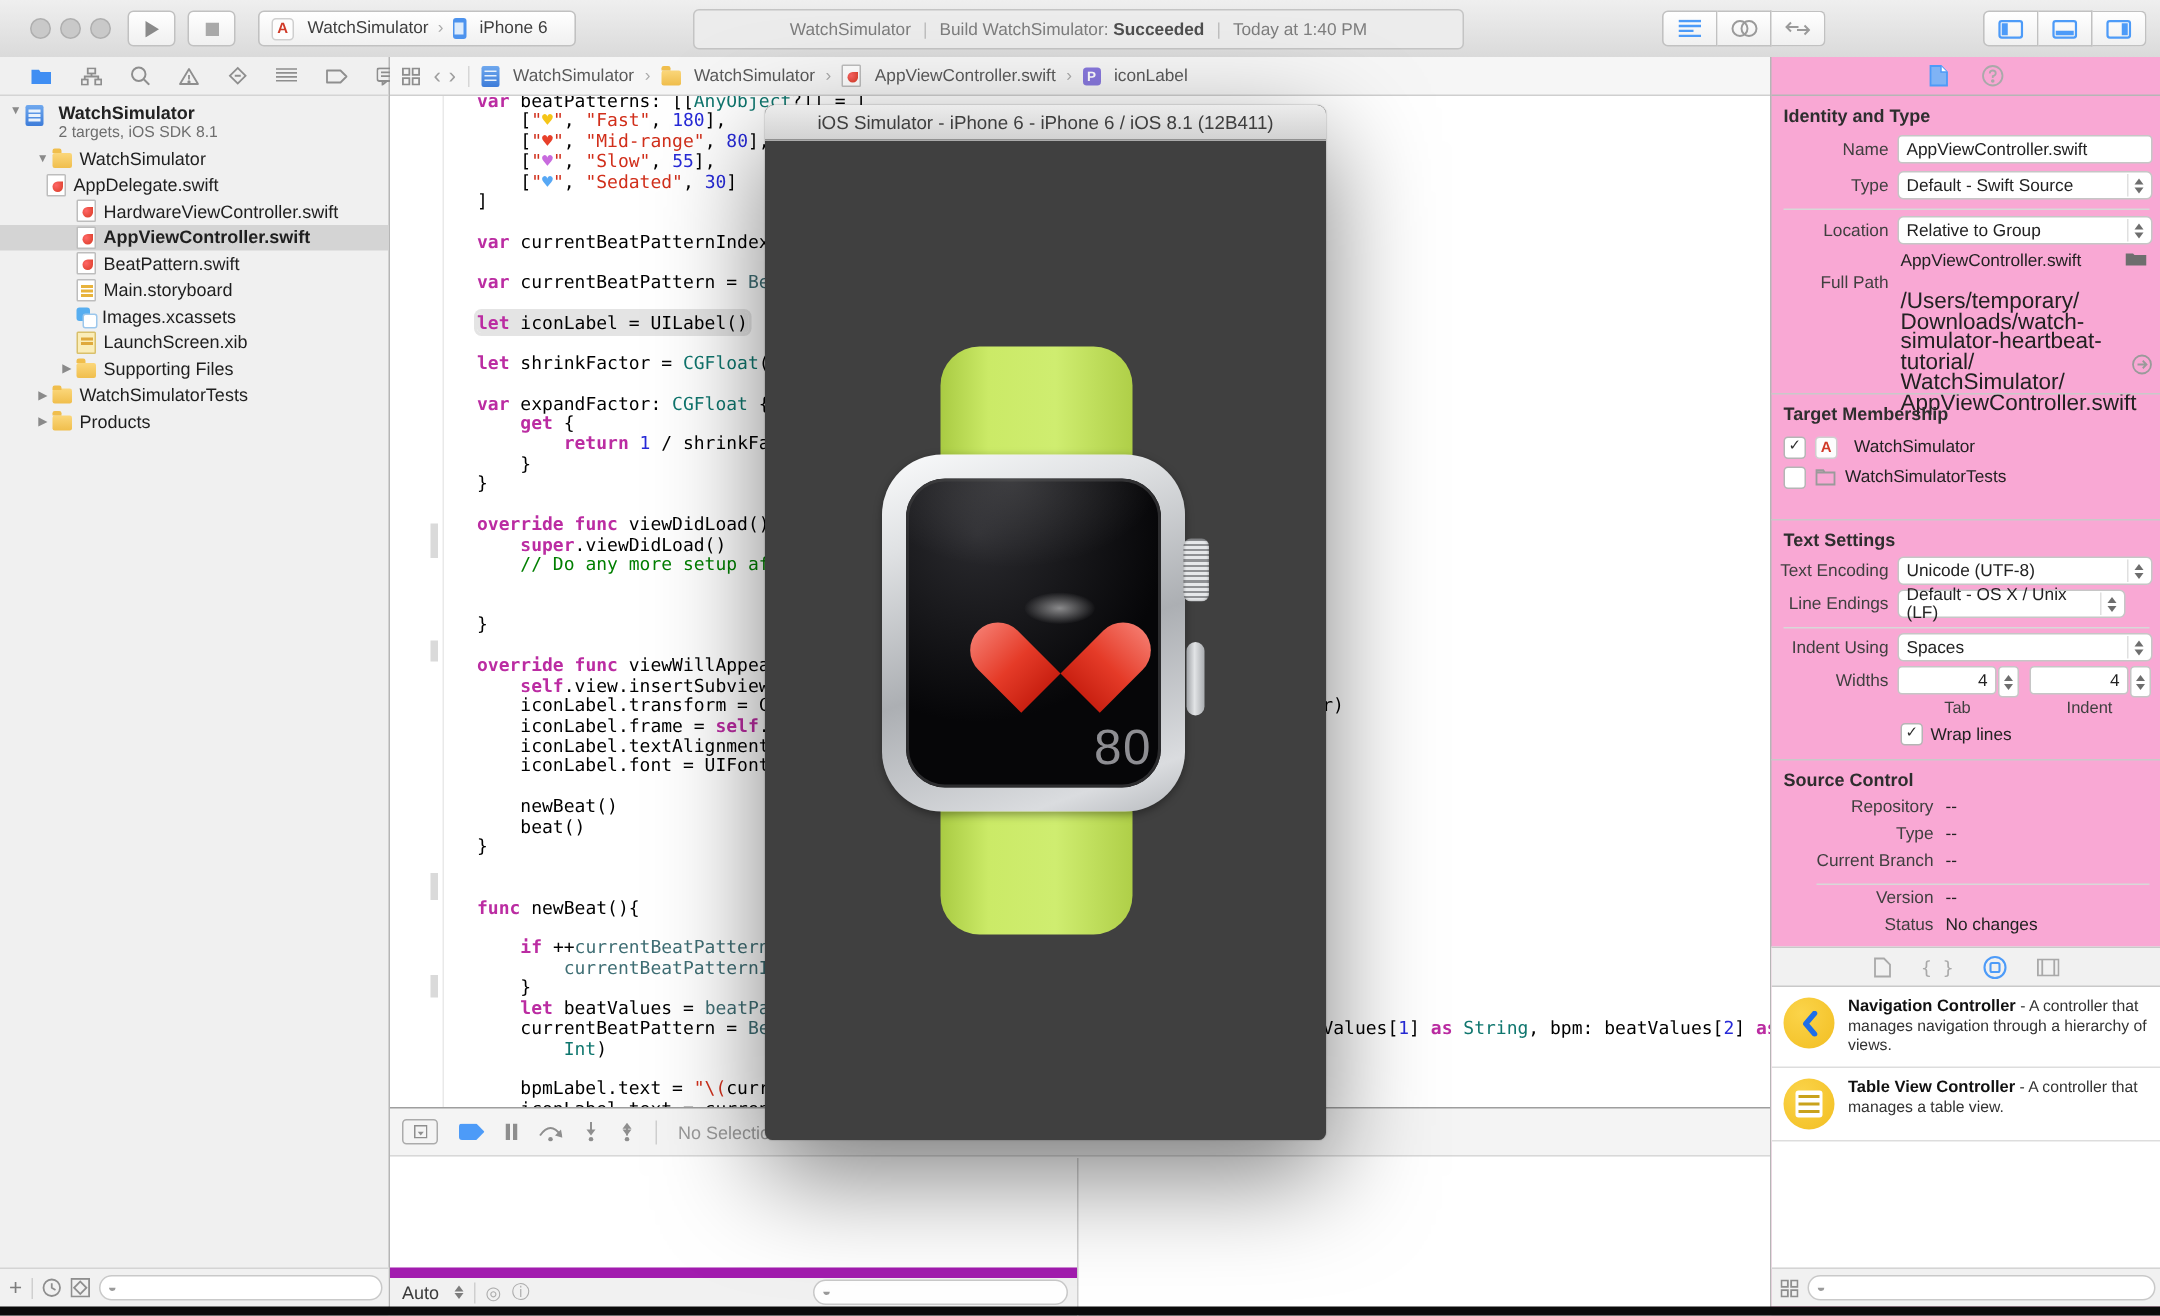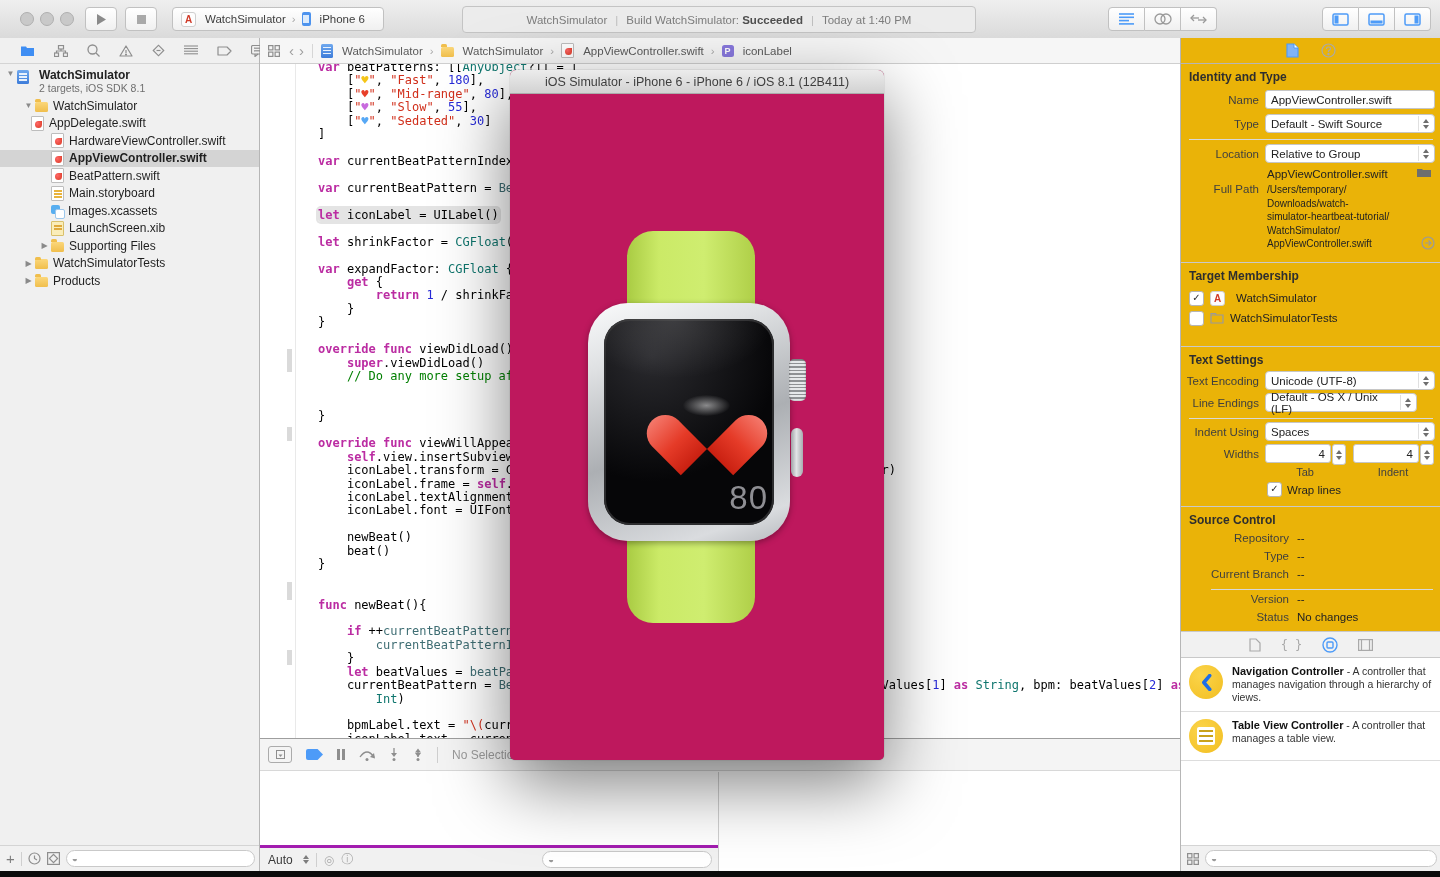--- a/index.html
+++ b/index.html
@@ -19,21 +19,21 @@
                font-size:11.5px;gap:8px;}
   #status-pill b{color:#4F4F4F;}
   .seg{top:7px;height:22px;display:flex;}
   .seg .cell{width:35px;height:22px;border:1px solid #C1C1C1;border-left:none;background:linear-gradient(#FFF,#F0F0F0);
              display:flex;align-items:center;justify-content:center;}
   .seg .cell:first-child{border-left:1px solid #C1C1C1;border-radius:4px 0 0 4px;}
   .seg .cell:last-child{border-radius:0 4px 4px 0;}
   
   #navigator{left:0;top:38px;width:259px;height:839px;background:#F0F0F0;border-right:1px solid #B6B6B6;}
   #navtabs{left:0;top:0;width:259px;height:26px;border-bottom:1px solid #D4D4D4;display:flex;align-items:center;gap:19px;padding-left:20px;box-sizing:border-box;}
-  #inspector{left:1180px;top:38px;width:260px;height:839px;background:#eab308;border-left:1px solid #B6B6B6;box-sizing:border-box;}
+  #inspector{left:1180px;top:38px;width:260px;height:839px;background:#f9a8d4;border-left:1px solid #B6B6B6;box-sizing:border-box;}
   #editorzone{left:260px;top:38px;width:920px;height:839px;background:#FFF;}
   #jumpbar{left:0;top:0;width:920px;height:26px;background:#F6F6F6;border-bottom:1px solid #CFCFCF;
            display:flex;align-items:center;font-size:11.5px;color:#5A5A5A;padding-left:8px;box-sizing:border-box;gap:5px;}
   .crumbsep{color:#ABABAB;margin:0 2px;}
   
   .navrow{height:17.5px;display:flex;align-items:center;font-size:12px;color:#1F1F1F;white-space:nowrap;}
   .navrow.sel{background:#D4D4D4;font-weight:bold;}
   .disc{width:13px;font-size:8px;color:#8A8A8A;text-align:center;flex:none;}
   .nicon{flex:none;margin-right:5px;position:relative;}
   #proj-head{display:flex;padding:4px 0 2px 4px;}
@@ -71,21 +71,21 @@
   .hlbox{background:#E4E4E4;border-radius:3px;box-shadow:0 0 0 2px #E4E4E4;}
   #ribbonline{left:35px;top:26px;width:1px;height:674px;background:#E9E9E9;}
   .chbar{left:27px;width:5px;background:#DADADA;}
   
   #dbgbar{left:0;top:700px;width:920px;height:33px;background:#F4F4F4;border-top:1px solid #9E9E9E;
           border-bottom:1px solid #D8D8D8;display:flex;align-items:center;gap:14px;padding-left:8px;box-sizing:border-box;}
   .bp-arrow{width:17px;height:11px;background:#4D9BF8;clip-path:polygon(0 0,68% 0,100% 50%,68% 100%,0 100%);border-radius:2px;}
   #nosel{color:#9A9A9A;font-size:12px;}
   #dbgpanes{left:0;top:734px;width:920px;height:73px;background:#FFF;}
   #dbgsplit{left:458px;top:734px;width:1px;height:137px;background:#D0D0D0;}
-  .dbgbottom{top:807px;height:26px;background:#F1F1F1;border-top:3px solid #a21caf;display:flex;align-items:center;box-sizing:border-box;}
+  .dbgbottom{top:807px;height:26px;background:#F1F1F1;border-top:7px solid #a21caf;display:flex;align-items:center;box-sizing:border-box;}
   #dbgbl{left:0;width:458px;padding-left:8px;gap:7px;}
   #dbgbr{left:459px;width:461px;padding-left:10px;gap:7px;margin-top:48px;}
   .filterfield{height:17px;border:1px solid #C9C9C9;border-radius:9px;background:#FFF;display:flex;align-items:center;
                padding-left:5px;color:#9A9A9A;font-size:10px;box-sizing:border-box;}
   .mini-stp{display:inline-flex;flex-direction:column;justify-content:center;gap:1.5px;margin-left:3px;}
   .mini-stp i{width:0;height:0;border-left:3.5px solid transparent;border-right:3.5px solid transparent;}
   .mini-stp .up{border-bottom:4px solid #7D7D7D;}
   .mini-stp .dn{border-top:4px solid #7D7D7D;}
   .panelbtn{width:18px;height:14px;border:1.5px solid #4D9BF8;border-radius:2.5px;position:relative;}
   
@@ -117,21 +117,21 @@
   .libitem.sel{background:#E6E6E6;}
   .libcirc{width:34px;height:34px;border-radius:50%;background:radial-gradient(circle at 35% 30%,#FBD44A,#F2BE21);flex:none;
            display:flex;align-items:center;justify-content:center;}
   .dashsq{width:17px;height:17px;border:2px dashed #FFF;border-radius:2px;}
   .tablesq{width:18px;height:18px;background:#FFF;border-radius:2px;display:flex;flex-direction:column;justify-content:space-evenly;padding:0 2px;box-sizing:border-box;}
   .tablesq i{height:1.5px;background:#C9A21C;}
   .libtxt{font-size:10.5px;line-height:13px;color:#333;}
   .libtxt b{font-size:11px;color:#111;}
   
   #simwin{left:510px;top:70px;width:374px;height:690px;border-radius:6px 6px 5px 5px;
-          background:#be185d;box-shadow:0 24px 70px rgba(0,0,0,.5),0 0 1px rgba(0,0,0,.5);z-index:50;}
+          background:#404040;box-shadow:0 24px 70px rgba(0,0,0,.5),0 0 1px rgba(0,0,0,.5);z-index:50;}
   #simtitle{height:23px;border-radius:6px 6px 0 0;background:linear-gradient(#ECECEC,#D2D2D2);
             border-bottom:1px solid #ABABAB;display:flex;align-items:center;justify-content:center;
             font-size:12.5px;color:#3E3E3E;}
   .bandtop{left:117px;top:161px;width:128px;height:80px;border-radius:26px 26px 4px 4px;
            background:linear-gradient(90deg,#A9CB43,#CBEA67 25%,#CFED70 60%,#AFCF48);}
   .bandbot{left:117px;top:467px;width:128px;height:86px;border-radius:4px 4px 26px 26px;
            background:linear-gradient(90deg,#A9CB43,#CBEA67 25%,#CFED70 60%,#AFCF48);}
   .case{left:78px;top:233px;width:202px;height:238px;border-radius:40px;
         background:linear-gradient(160deg,#FAFBFC 0%,#DFE1E3 22%,#ACAFB3 55%,#DADCDF 88%,#B7BABE 100%);
         box-shadow:0 2px 6px rgba(0,0,0,.35);}
@@ -543,21 +543,21 @@
           <i class="dn"></i>
         </span>
       </div>
     <div class="abs" style="left:86px;top:130px;font-size:11.5px">AppViewController.swift</div>
     <div class="abs" style="left:236px;top:129px">
         <svg width="14" height="11">
           <path d="M0,2 L0,10 L14,10 L14,3 L6,3 L5,2 Z" fill="#6E6E6E"></path>
         </svg>
       </div>
     <div class="abs ilabel" style="left:0;top:145px">Full Path</div>
-    <div class="abs" id="fullpath" style="left:86px;top:145px;width:150px;font-size:10px;line-height:13.5px;color:#222">
+    <div class="abs" id="fullpath" style="left:86px;top:156px;width:150px;font-size:15px;line-height:13.5px;color:#222">
         <div>/Users/temporary/</div>
         <div>Downloads/watch-</div>
         <div>simulator-heartbeat-tutorial/</div>
         <div>WatchSimulator/</div>
         <div>AppViewController.swift</div>
       </div>
     <div class="abs" style="left:240px;top:198px">
         <svg width="14" height="14" fill="none" stroke="#9A9A9A" stroke-width="1.2">
           <circle cx="7" cy="7" r="6"></circle>
           <path d="M4,7 L10,7 M7.5,4.5 L10,7 L7.5,9.5"></path>

